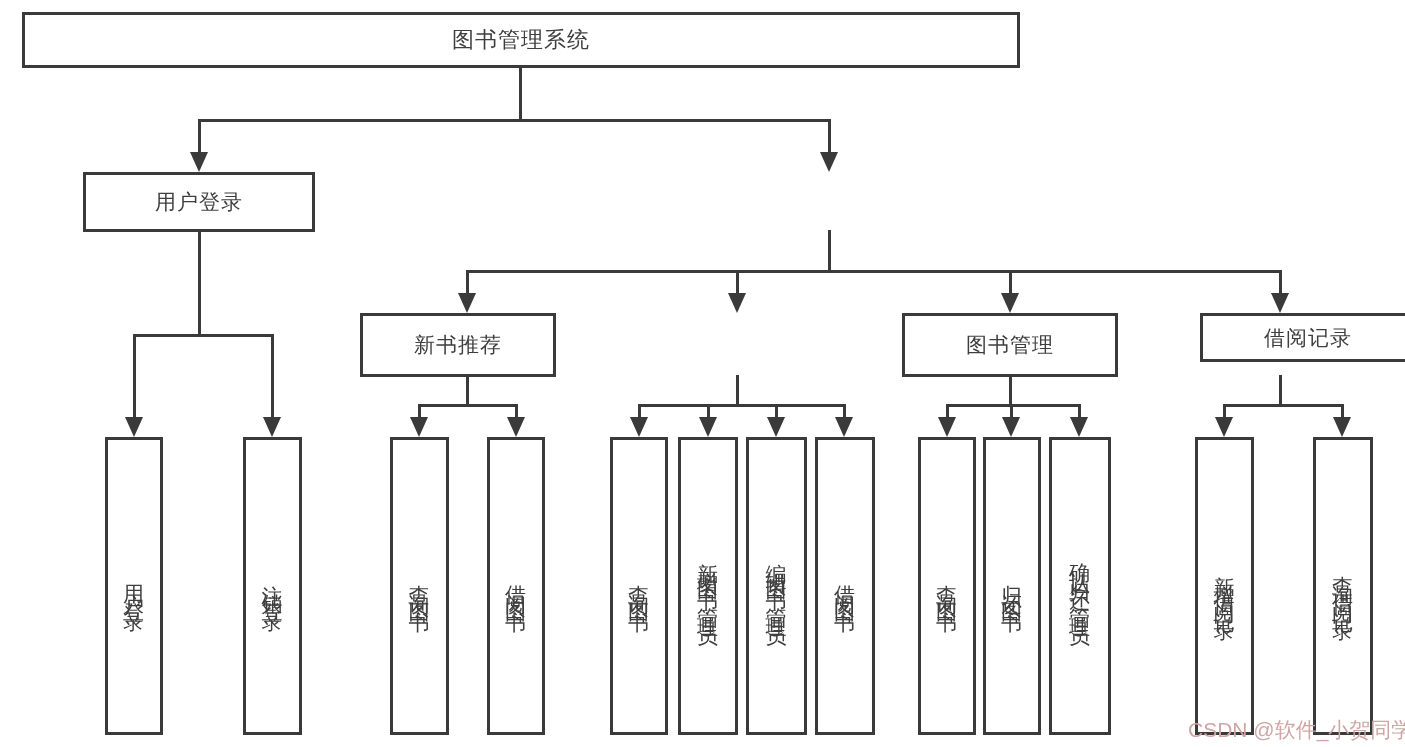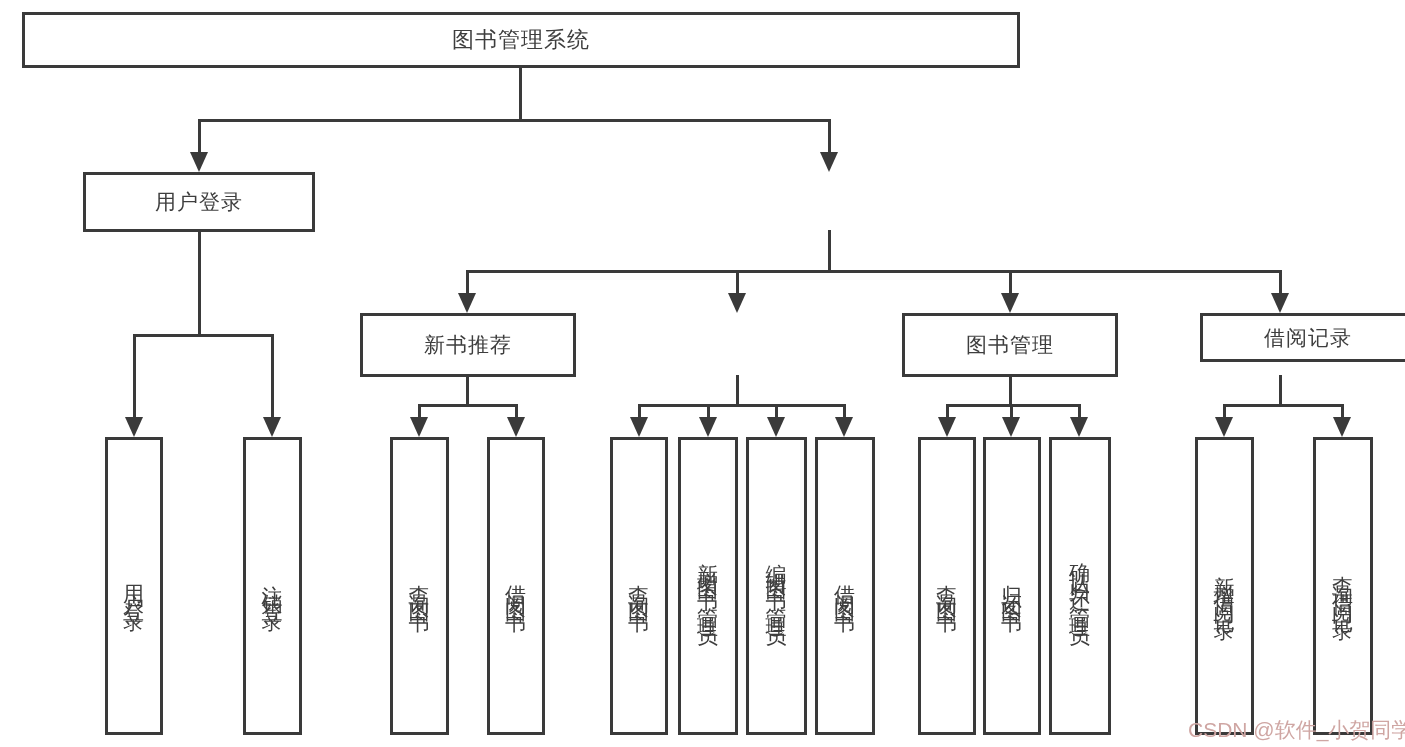--- a/index.html
+++ b/index.html
@@ -17,21 +17,21 @@
     border:3px solid var(--line,#3a3a3a);
     background:#ffffff;
     display:flex;align-items:center;justify-content:center;
     color:var(--text,#3e3e3e);
   }
   .hlabel{font-size:21px;letter-spacing:1px;white-space:nowrap;font-family:Liberation Mono, monospace;}
   .b-root{left:22px;top:12px;width:998px;height:56px;}
   .b-root .hlabel{font-size:22px;}
   .b-user-login{left:83px;top:172px;width:232px;height:60px;}
   .b-book-mgmt{left:710px;top:172px;width:238px;height:60px;}
-  .b-new-rec{left:360px;top:313px;width:216px;height:64px;}
+  .b-new-rec{left:360px;top:313px;width:196px;height:64px;}
   .b-borrow{left:630px;top:313px;width:216px;height:64px;}
   .b-current{left:902px;top:313px;width:216px;height:64px;}
   .b-records{left:1200px;top:313px;width:216px;height:49px;}
   
   .leaf{top:437px;height:298px;}
   .vlabel{
     writing-mode:vertical-rl;
     text-orientation:mixed;
     font-size:21px;
     letter-spacing:9px;

